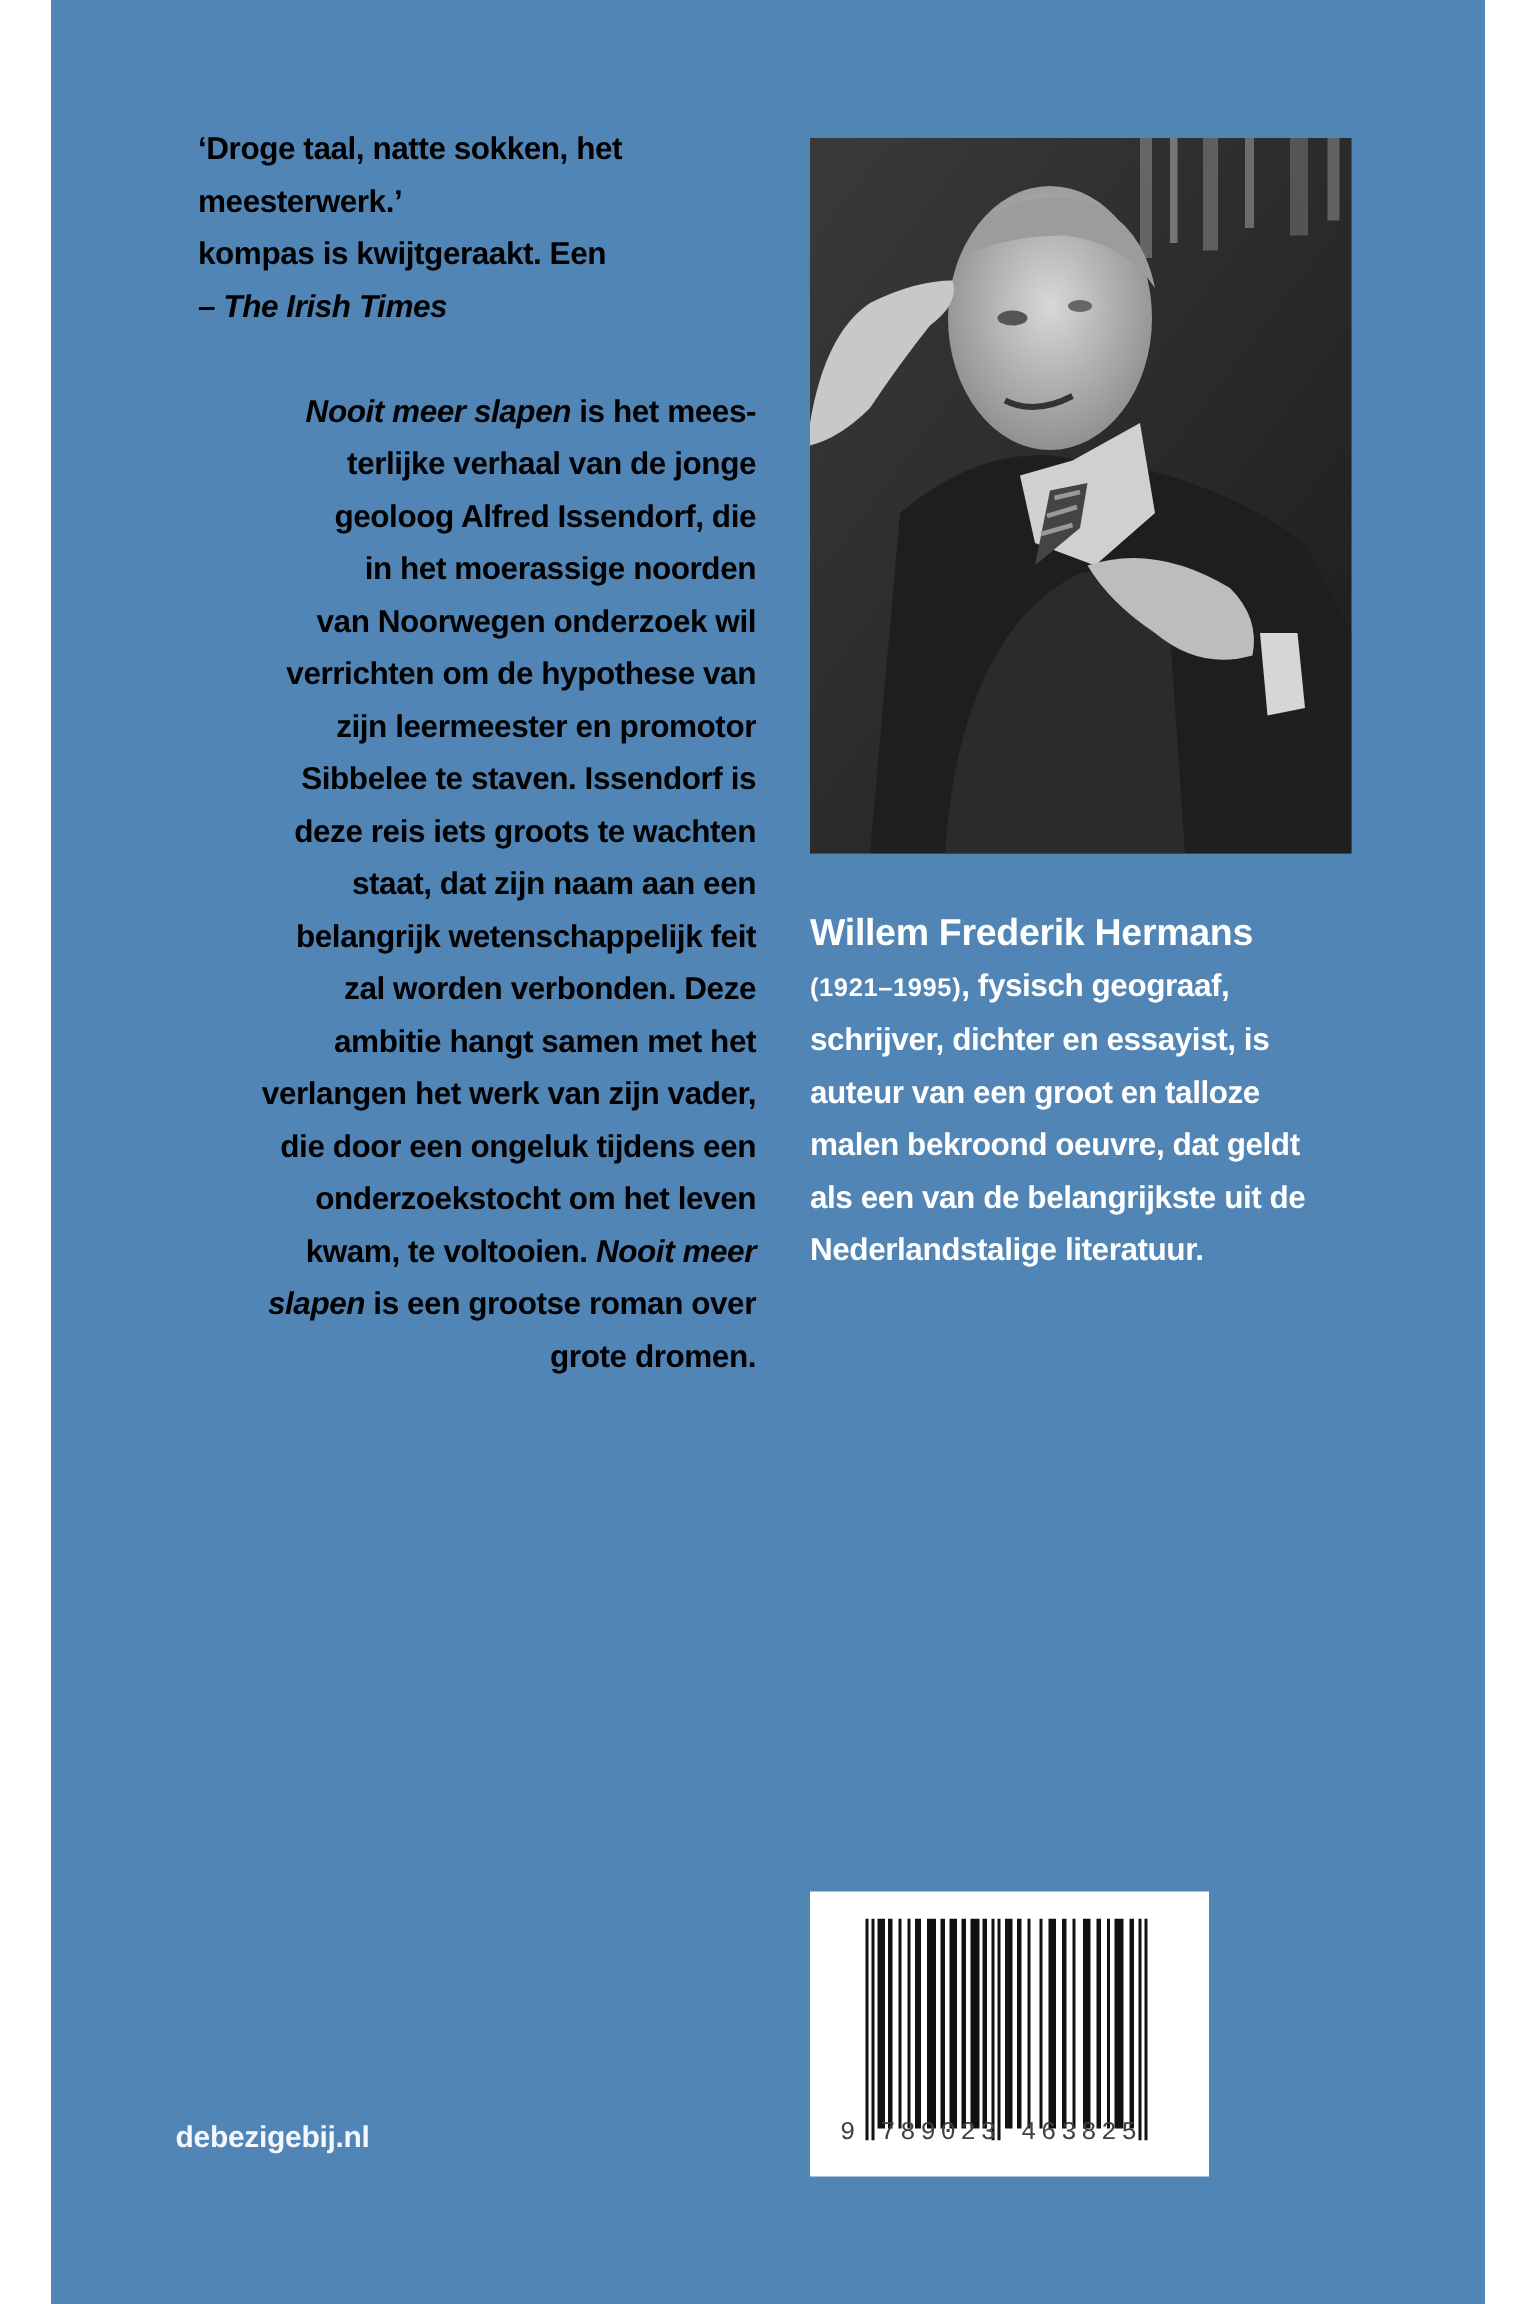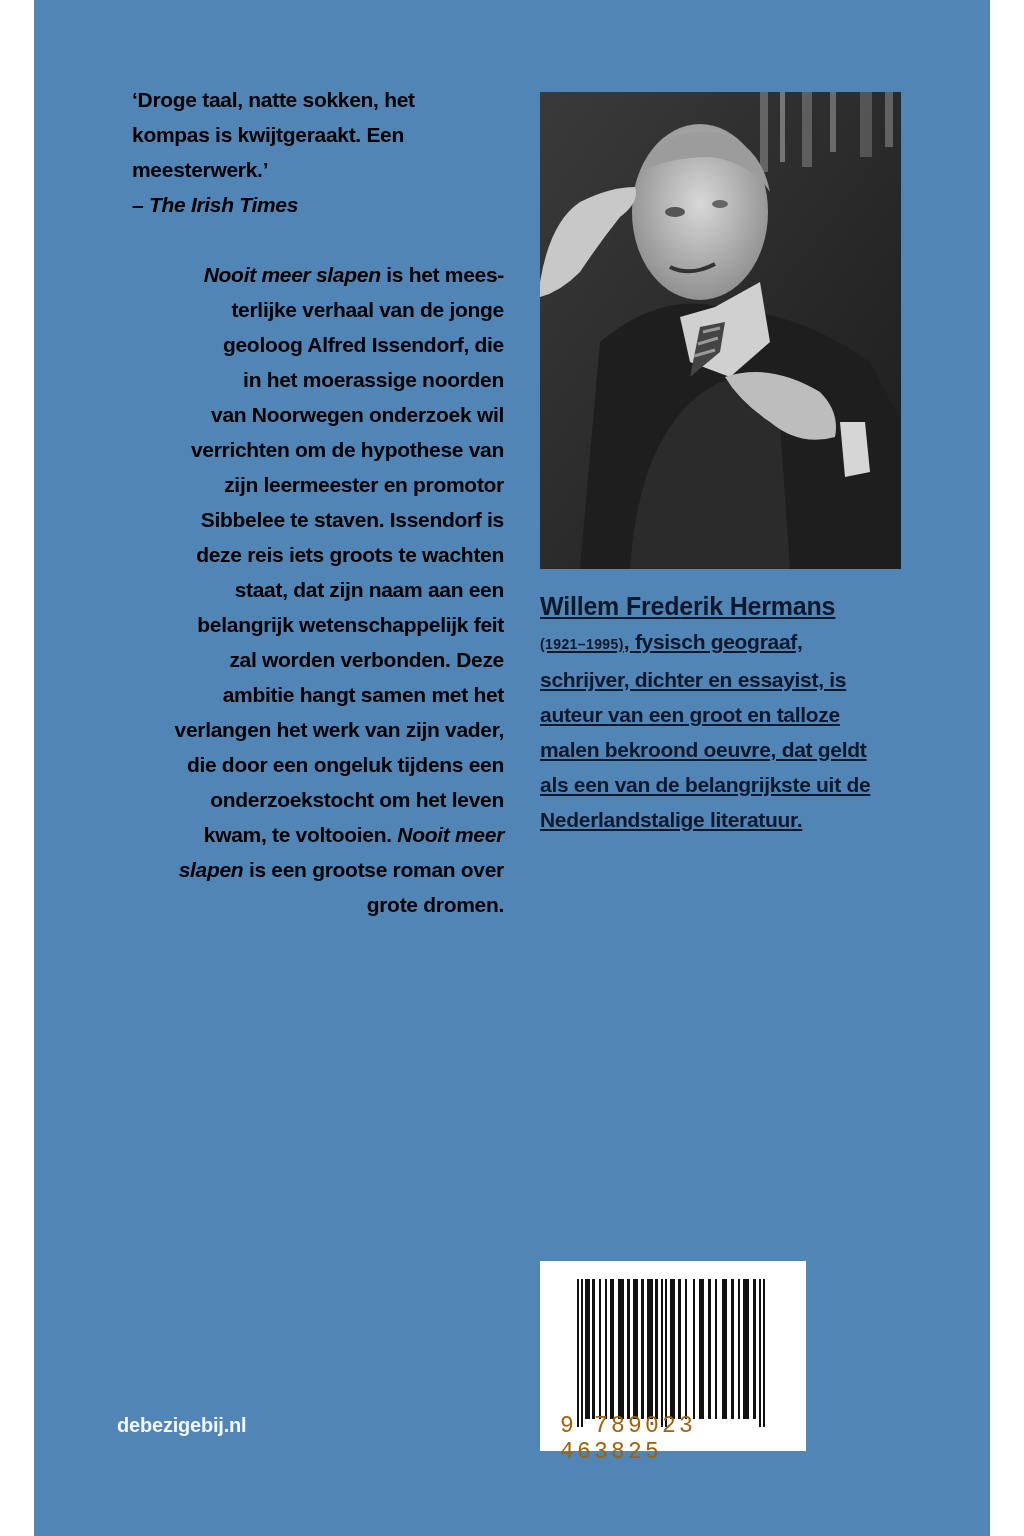--- a/index.html
+++ b/index.html
@@ -48,39 +48,38 @@
     width: 361px;
     height: 477px;
     background: #2a2a2a;
     overflow: hidden;
   }
   .photo svg { display: block; }
 
   .author {
     position: absolute;
     left: 506px;
-    top: 588px;
+    top: 604px;
     width: 380px;
-    color: #0f172a;
+    color: #ffffff;
     font-weight: bold;
-    text-decoration: underline;
   }
   .author-name {
     display: block;
     font-size: 25px;
     line-height: 36px;
     letter-spacing: -0.2px;
   }
   .author-bio {
     font-size: 21px;
     line-height: 35px;
     letter-spacing: -0.3px;
   }
   .author-bio .line { display: block; white-space: nowrap; }
-  .years { font-size: 14px; letter-spacing: 0.4px; }
+  .years { font-size: 17px; letter-spacing: 0.4px; }
 
   .barcode-box {
     position: absolute;
     left: 506px;
     top: 1261px;
     width: 266px;
     height: 190px;
     background: #ffffff;
   }
   .barcode-bars {
@@ -89,45 +88,45 @@
     top: 18px;
     width: 200px;
     height: 148px;
   }
   .barcode-number {
     position: absolute;
     left: 20px;
     top: 152px;
     width: 230px;
     font-family: "Liberation Mono", "DejaVu Sans Mono", monospace;
-    font-size: 23px;
+    font-size: 17px;
     letter-spacing: 3.2px;
-    color: #a16207;
+    color: #404040;
     background: transparent;
   }
   .website {
     position: absolute;
     left: 83px;
     top: 1414px;
     color: #f4f7fb;
     font-size: 20px;
     font-weight: bold;
     letter-spacing: -0.2px;
   }
 </style>
 </head>
 <body>
 
 <div class="cover">
 
   <div class="col-left">
     <div class="quote">
       <span class="quote-text">‘Droge taal, natte sokken, het</span>
+      <span class="quote-text">meesterwerk.’</span>
       <span class="quote-text">kompas is kwijtgeraakt. Een</span>
-      <span class="quote-text">meesterwerk.’</span>
       <span class="quote-source">– The Irish Times</span>
     </div>
 
     <div class="blurb">
       <span class="line"><span class="it">Nooit meer slapen</span><span> is het mees-</span></span>
       <span class="line">terlijke verhaal van de jonge</span>
       <span class="line">geoloog Alfred Issendorf, die</span>
       <span class="line">in het moerassige noorden</span>
       <span class="line">van Noorwegen onderzoek wil</span>
       <span class="line">verrichten om de hypothese van</span>

